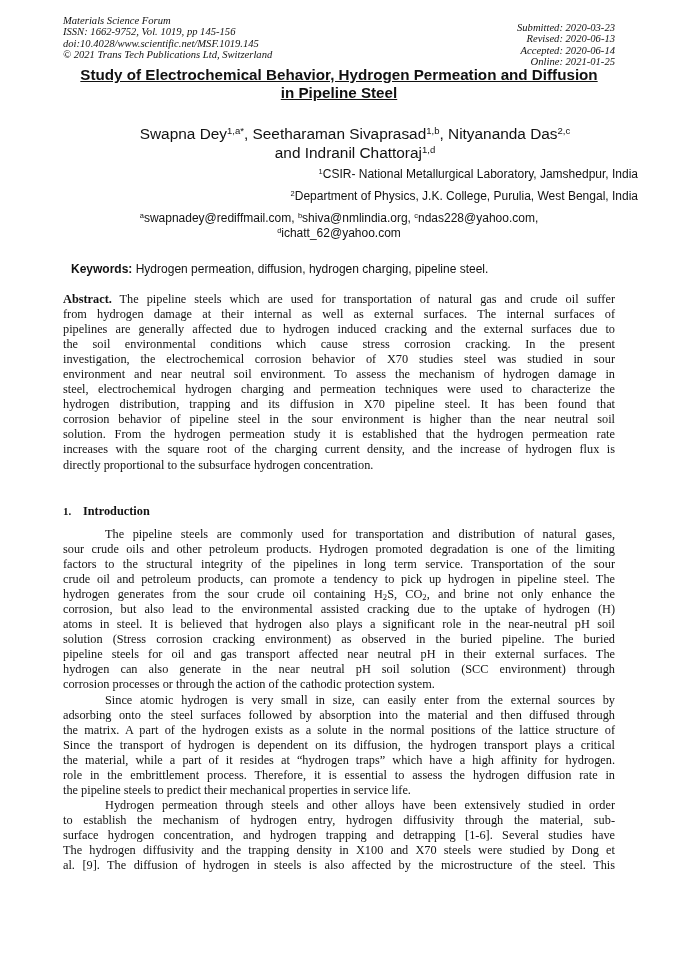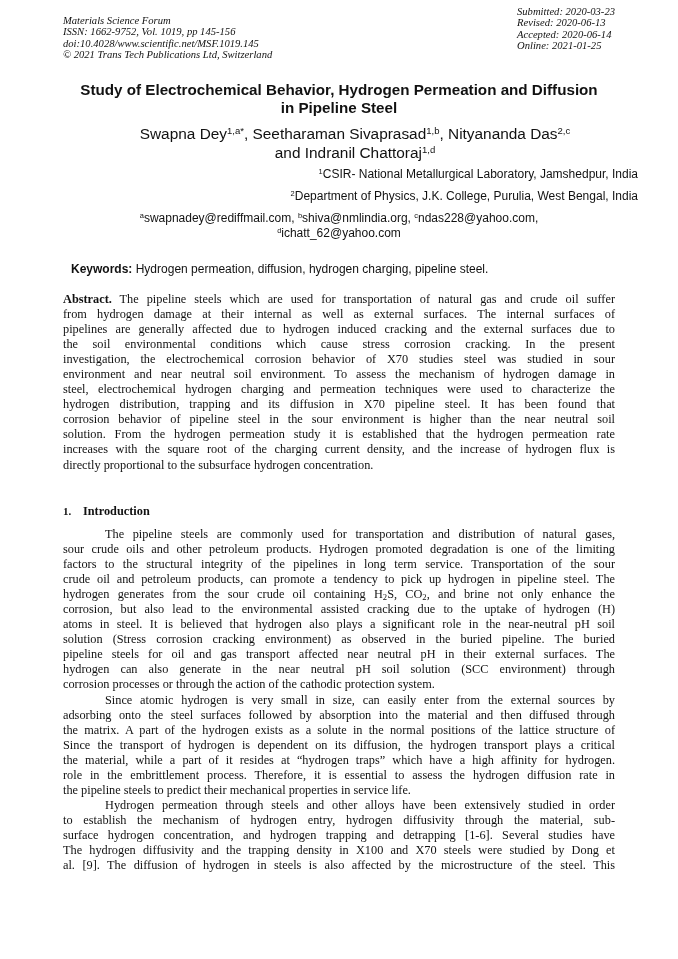--- a/index.html
+++ b/index.html
@@ -1,23 +1,23 @@
 <!DOCTYPE html>
 <html><head>
   <meta charset="utf-8">
   <style>
     html, body { margin: 0; padding: 0; background: #ffffff; }
     body { width: 678px; height: 959px; position: relative; overflow: hidden; color: #111; }
     .serif { font-family: "Liberation Serif", "DejaVu Serif", serif; }
     .sans { font-family: "Liberation Sans", "DejaVu Sans", sans-serif; }
 
     .hdr-left { position: absolute; left: 63px; top: 15px; font-size: 10.6px; line-height: 11.4px; font-style: italic; }
-    .hdr-right { position: absolute; right: 63px; top: 6px; font-size: 10.6px; line-height: 11.4px; font-style: italic; text-align: left; }
+    .hdr-right { position: absolute; right: 63px; top: 22px; font-size: 10.6px; line-height: 11.4px; font-style: italic; text-align: right; }
 
-    .title { position: absolute; left: 40px; width: 598px; top: 81px; text-align: center; font-weight: bold; font-size: 15.2px; line-height: 18px; }
+    .title { position: absolute; left: 40px; width: 598px; top: 66px; text-align: center; font-weight: bold; font-size: 15.2px; line-height: 18px; text-decoration: underline; }
     .authors { position: absolute; left: 56px; width: 598px; top: 124px; text-align: center; font-size: 15.4px; line-height: 19px; }
     .authors sup, .aff sup, .emails sup { font-size: 0.62em; vertical-align: 0.55em; line-height: 0; }
     .aff { position: absolute; left: 40px; width: 598px; text-align: right; font-size: 12px; line-height: 14px; }
     .aff1 { top: 167px; }
     .aff2 { top: 189px; }
     .emails { position: absolute; left: 40px; width: 598px; top: 211px; text-align: center; font-size: 12px; line-height: 14.5px; }
 
     .keywords { position: absolute; left: 63px; top: 262px; font-size: 12px; line-height: 14px; margin-left: 8px; }
     .keywords b { font-weight: bold; }
 

